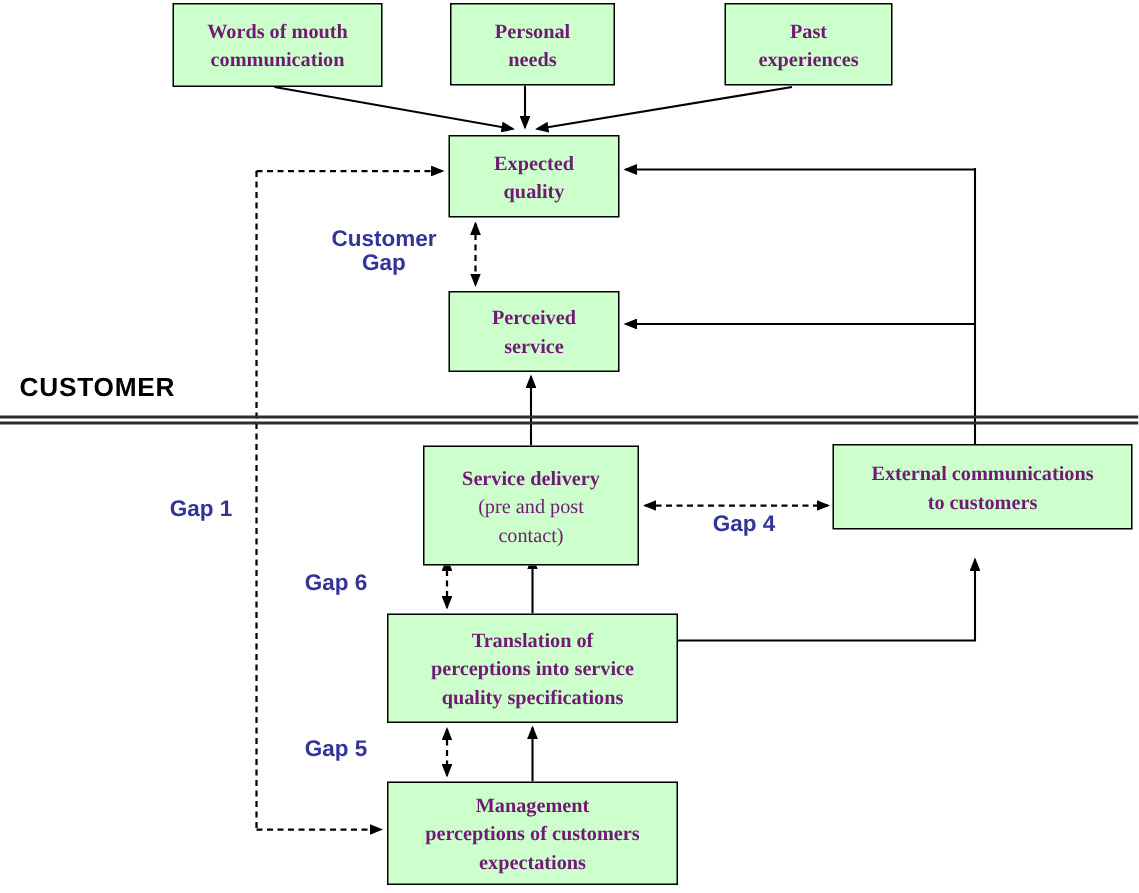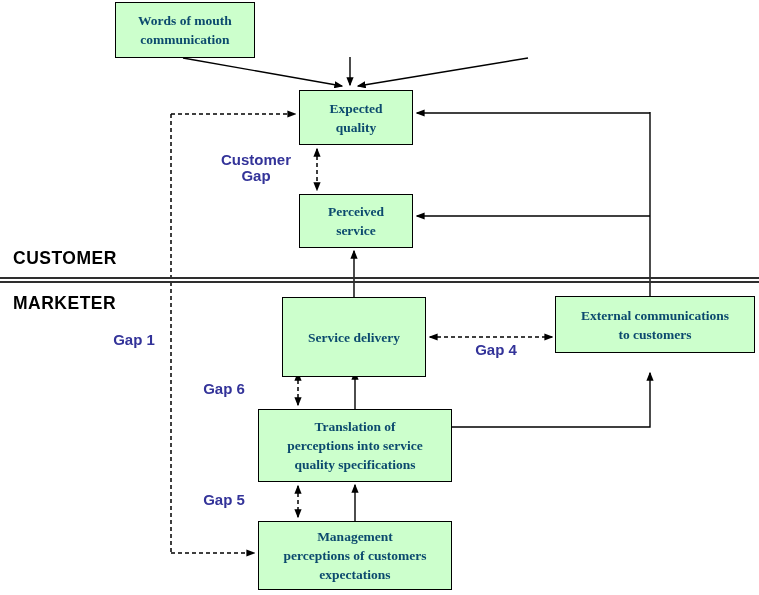--- a/index.html
+++ b/index.html
@@ -39,21 +39,21 @@
     background: var(--box-fill);
     border: 1.3px solid var(--box-border);
     display: flex;
     flex-direction: column;
     align-items: center;
     justify-content: center;
     text-align: center;
     font-weight: bold;
     font-size: 13.5px;
     line-height: 19px;
-    color: #0c4a6e;
+    color: #701a75;
     white-space: pre-line;
   }
   .svc-sub { font-weight: normal; }
   .section-label {
     position: absolute;
     font-family: "Liberation Sans", sans-serif;
     font-weight: bold;
     font-size: 17.5px;
     letter-spacing: 0.5px;
     color: var(--section-label);
@@ -113,55 +113,64 @@
   </svg>
 
   <div class="divider" style="top:277px"></div>
   <div class="divider" style="top:281px"></div>
 
   <div class="box" style="left:115px; top:2px; width:140px; height:56px">
     <span>Words of mouth
 communication</span>
   </div>
 
+  <div class="box" style="left:300px; top:2px; width:110px; height:55px">
+    <span>Personal
+needs</span>
+  </div>
 
+  <div class="box" style="left:483px; top:2px; width:112px; height:55px">
+    <span>Past
+experiences</span>
+  </div>
 
   <div class="box" style="left:299px; top:90px; width:114px; height:55px">
     <span>Expected
 quality</span>
   </div>
 
   <div class="box" style="left:299px; top:194px; width:114px; height:54px">
     <span>Perceived
 service</span>
   </div>
 
   <div class="box" style="left:282px; top:297px; width:144px; height:80px">
     <span>Service delivery</span>
+    <span class="svc-sub">(pre and post
+contact)</span>
   </div>
 
   <div class="box" style="left:555px; top:296px; width:200px; height:57px">
     <span>External communications
 to customers</span>
   </div>
 
   <div class="box" style="left:258px; top:409px; width:194px; height:73px">
     <span>Translation of
 perceptions into service
 quality specifications</span>
   </div>
 
   <div class="box" style="left:258px; top:521px; width:194px; height:69px">
     <span>Management
 perceptions of customers
 expectations</span>
   </div>
 
   <div class="section-label" style="left:13px; top:248px">CUSTOMER</div>
-  <div class="section-label" style="left:13px; top:293px">MARKETER</div>
 
   <div class="gap-label" style="left:208px; top:152px; width:96px">Customer
 Gap</div>
   <div class="gap-label" style="left:109px; top:332px; width:50px">Gap 1</div>
   <div class="gap-label" style="left:199px; top:381px; width:50px">Gap 6</div>
   <div class="gap-label" style="left:199px; top:492px; width:50px">Gap 5</div>
   <div class="gap-label" style="left:467px; top:342px; width:58px">Gap 4</div>
 
 </div>
 

